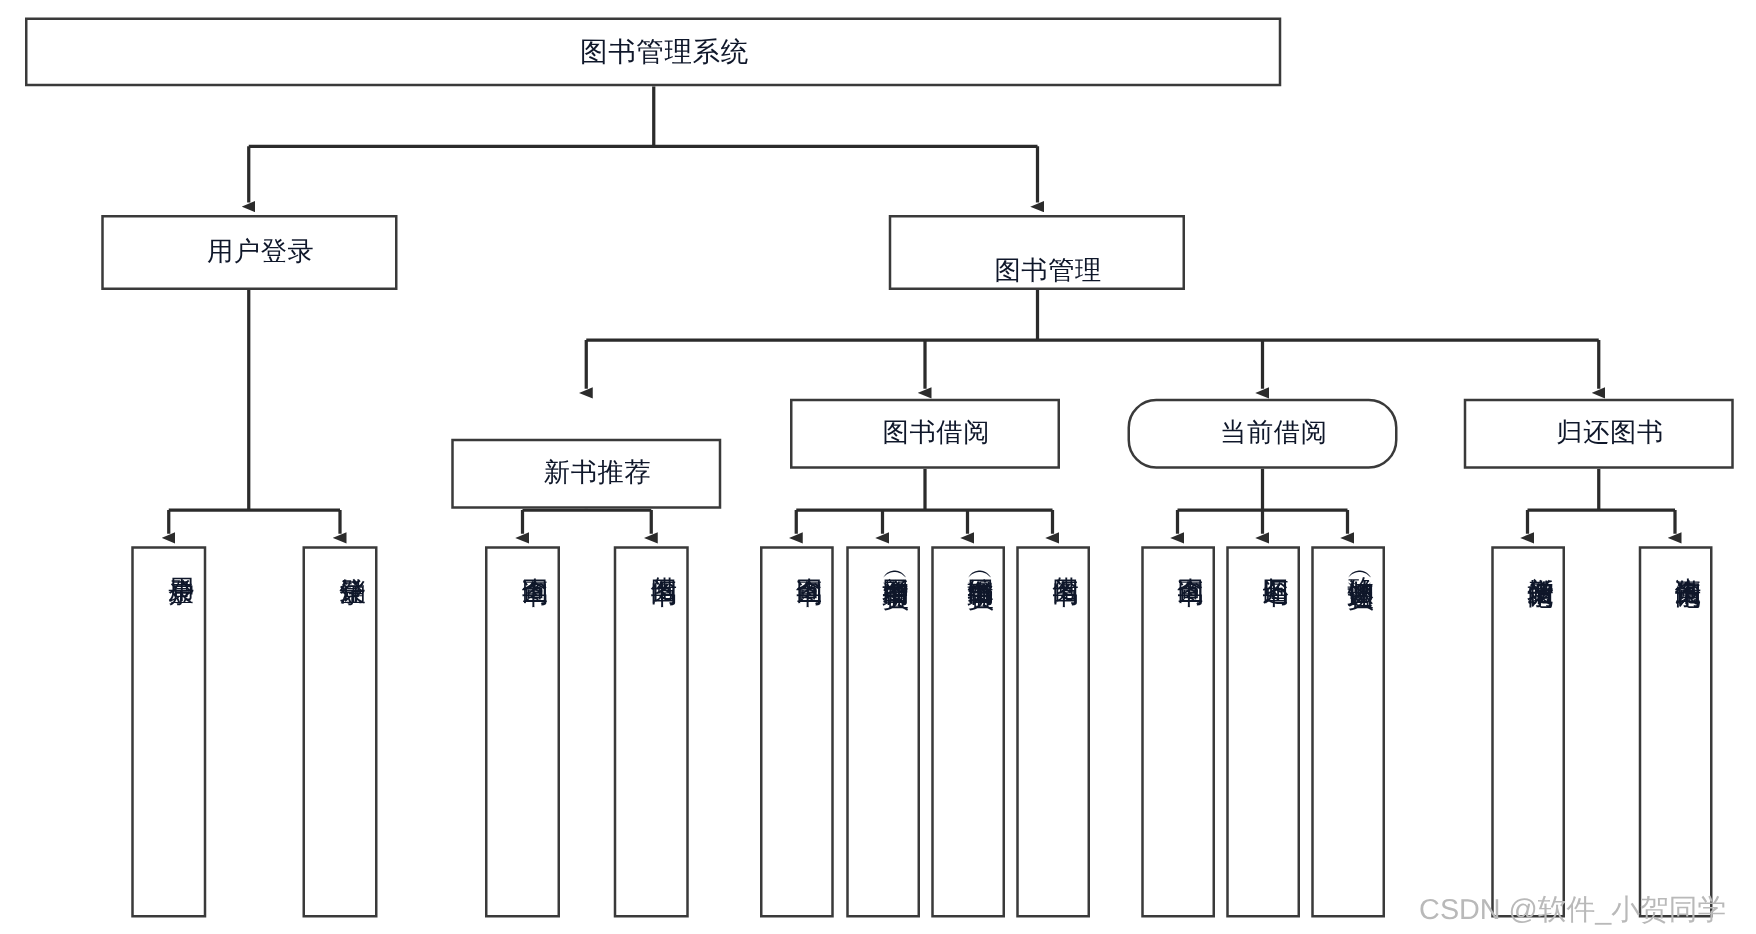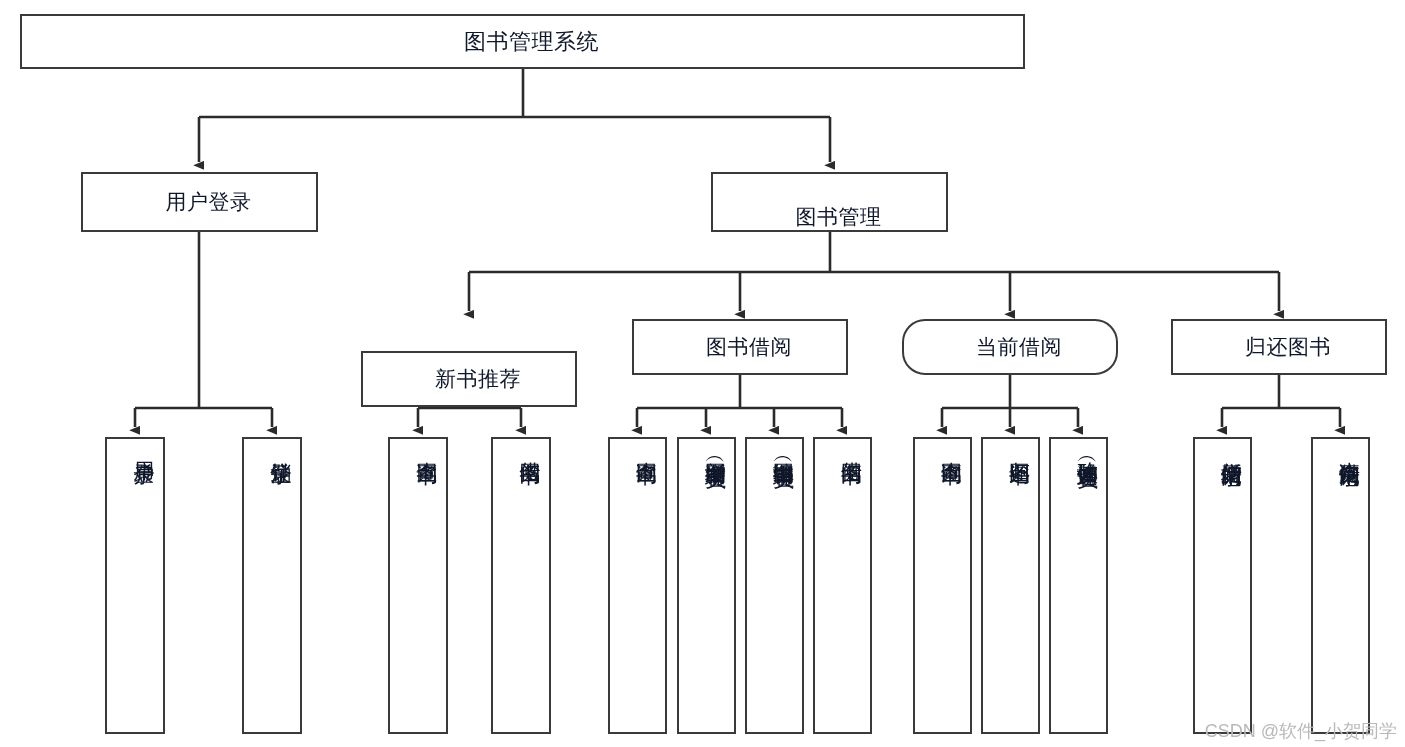--- a/index.html
+++ b/index.html
@@ -63,23 +63,23 @@
     letter-spacing: 1px;
     max-height: 286px;
   }
   .leaf {
     align-items: flex-start;
     justify-content: center;
     padding-top: 6px;
   }
   #watermark {
     position: absolute;
-    right: 8px;
+    right: 24px;
     bottom: 4px;
-    font-size: 18px;
+    font-size: 23px;
     color: #b9b9b9;
     white-space: nowrap;
     z-index: 5;
     font-family: "Liberation Sans", "DejaVu Sans", sans-serif;
   }
 </style>
 </head>
 <body>
 
 <div id="diagram">

